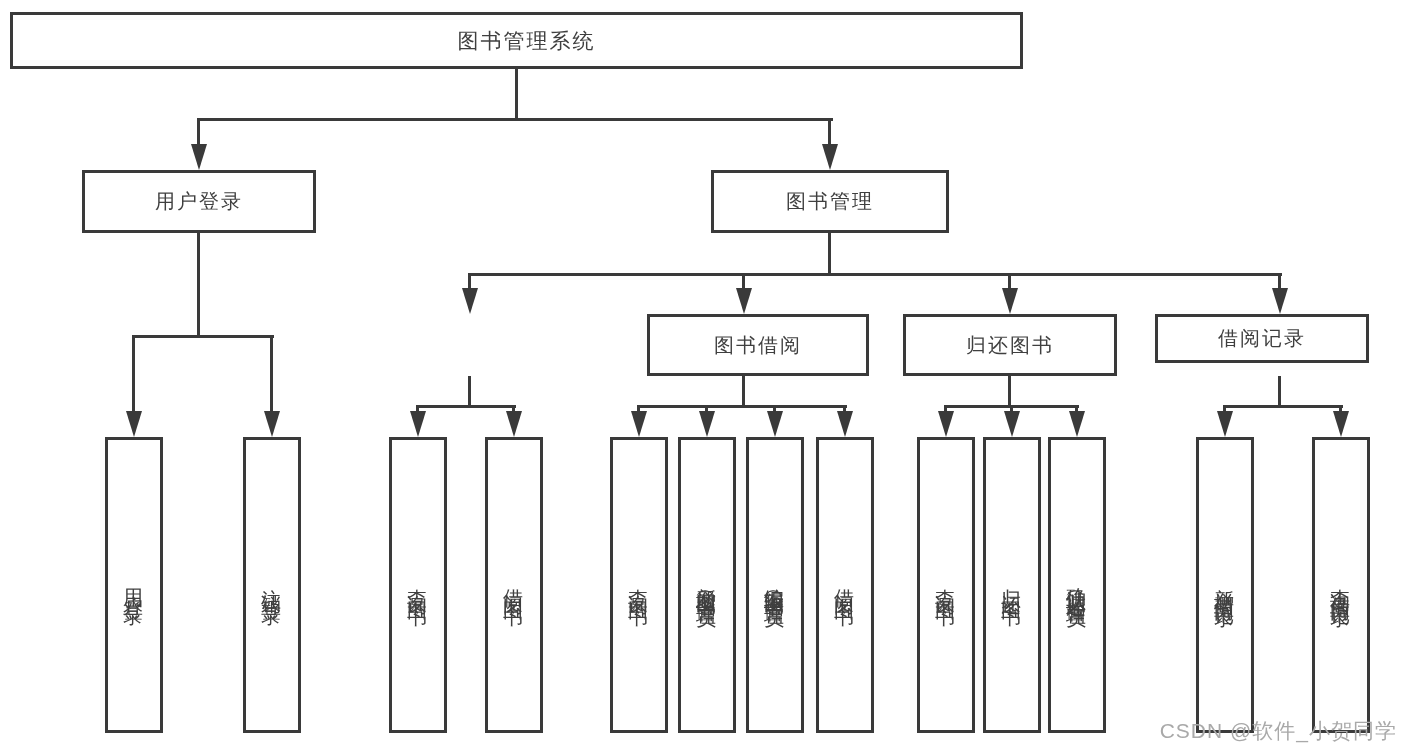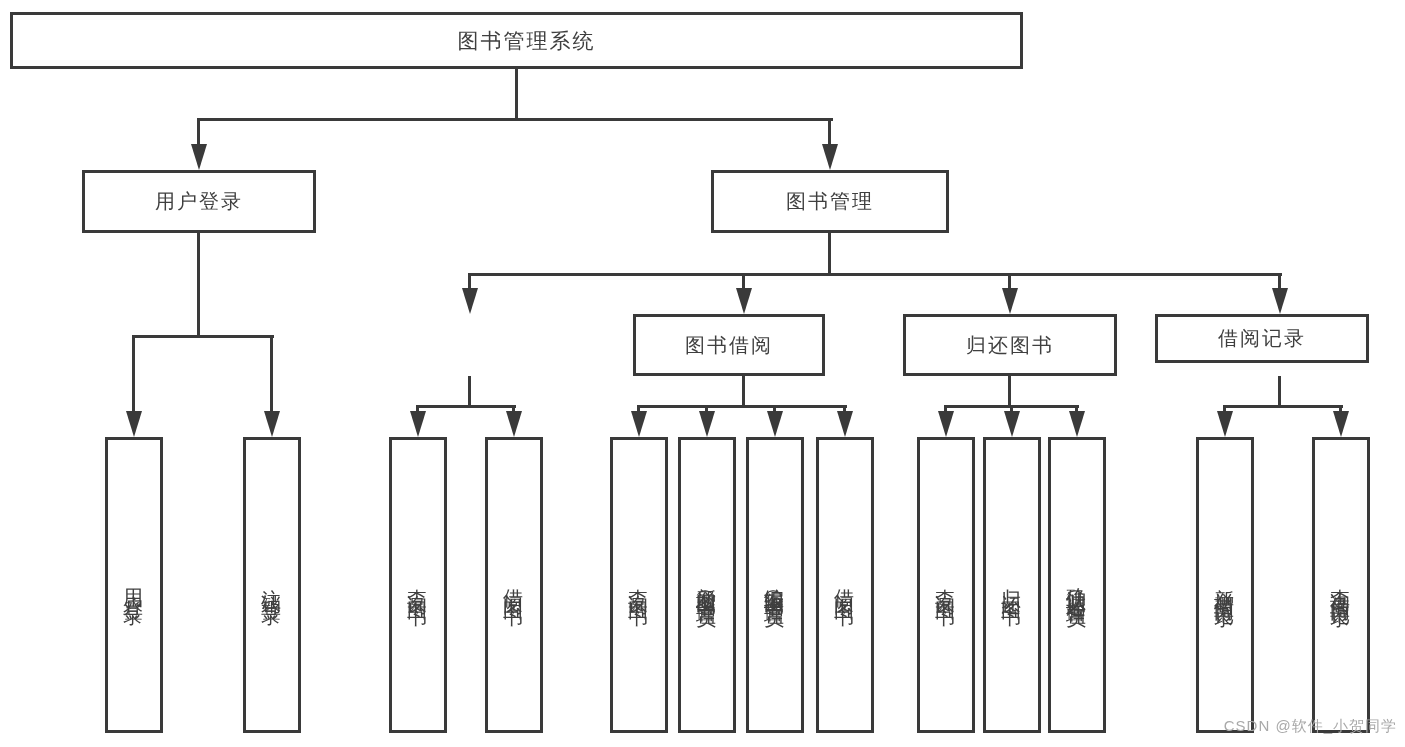--- a/index.html
+++ b/index.html
@@ -63,21 +63,21 @@
     height: 0;
     border-left: 8px solid transparent;
     border-right: 8px solid transparent;
     border-top: 26px solid var(--line);
   }
 
   .watermark {
     position: absolute;
     right: 8px;
     top: 717px;
-    font-size: 15px;
+    font-size: 21px;
     color: var(--wm);
     letter-spacing: 1px;
     white-space: nowrap;
   }
 </style>
 </head>
 <body>
 
 <div class="canvas">
 
@@ -104,21 +104,21 @@
   <div class="hline" style="left:468px; top:273px; width:814px;"></div>
   <div class="vline" style="left:468px; top:273px; height:18px;"></div>
   <div class="arrowhead" style="left:462px; top:288px;"></div>
   <div class="vline" style="left:742px; top:273px; height:18px;"></div>
   <div class="arrowhead" style="left:736px; top:288px;"></div>
   <div class="vline" style="left:1008px; top:273px; height:18px;"></div>
   <div class="arrowhead" style="left:1002px; top:288px;"></div>
   <div class="vline" style="left:1278px; top:273px; height:18px;"></div>
   <div class="arrowhead" style="left:1272px; top:288px;"></div>
 
-  <div class="box" style="left:633px; top:314px; width:192px; height:62px;">图书借阅</div>
+  <div class="box" style="left:647px; top:314px; width:222px; height:62px;">图书借阅</div>
   <div class="box" style="left:903px; top:314px; width:214px; height:62px;">归还图书</div>
   <div class="box" style="left:1155px; top:314px; width:214px; height:49px;">借阅记录</div>
 
   <div class="vline" style="left:468px; top:376px; height:31px;"></div>
   <div class="hline" style="left:416px; top:405px; width:100px;"></div>
   <div class="vline" style="left:416px; top:405px; height:8px;"></div>
   <div class="arrowhead" style="left:410px; top:411px;"></div>
   <div class="vline" style="left:512px; top:405px; height:8px;"></div>
   <div class="arrowhead" style="left:506px; top:411px;"></div>
 

